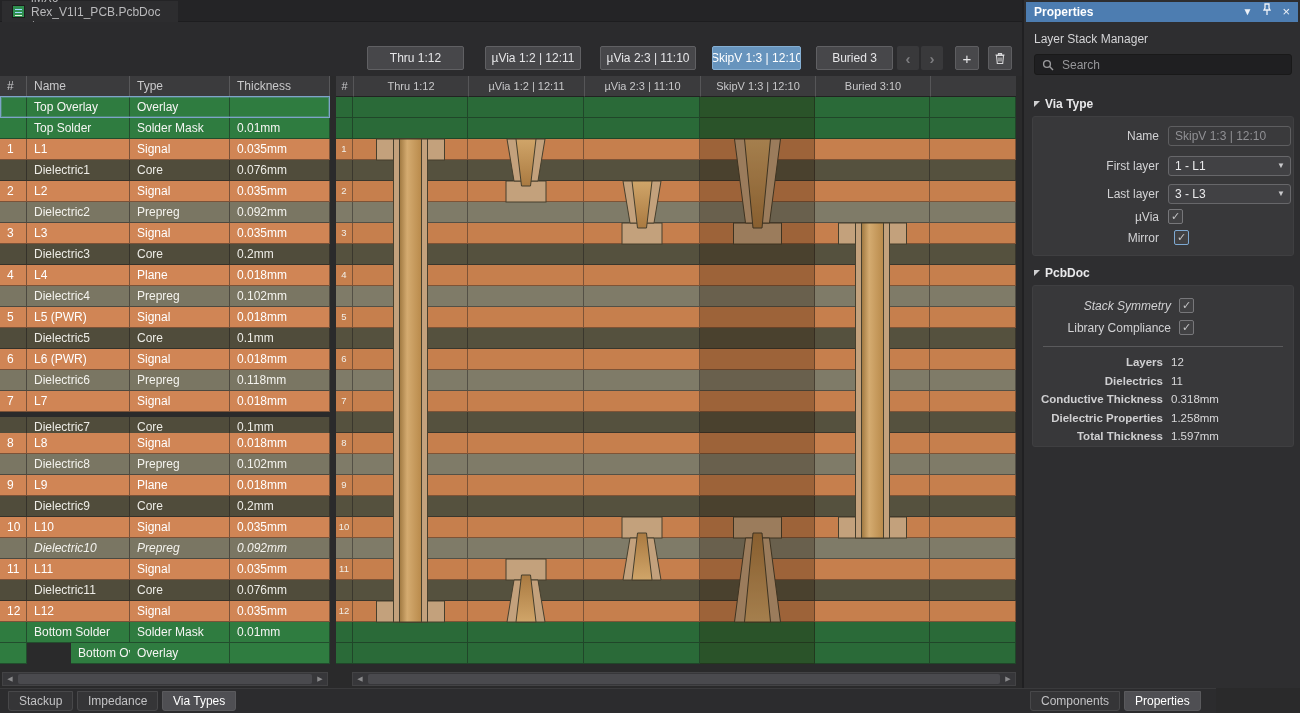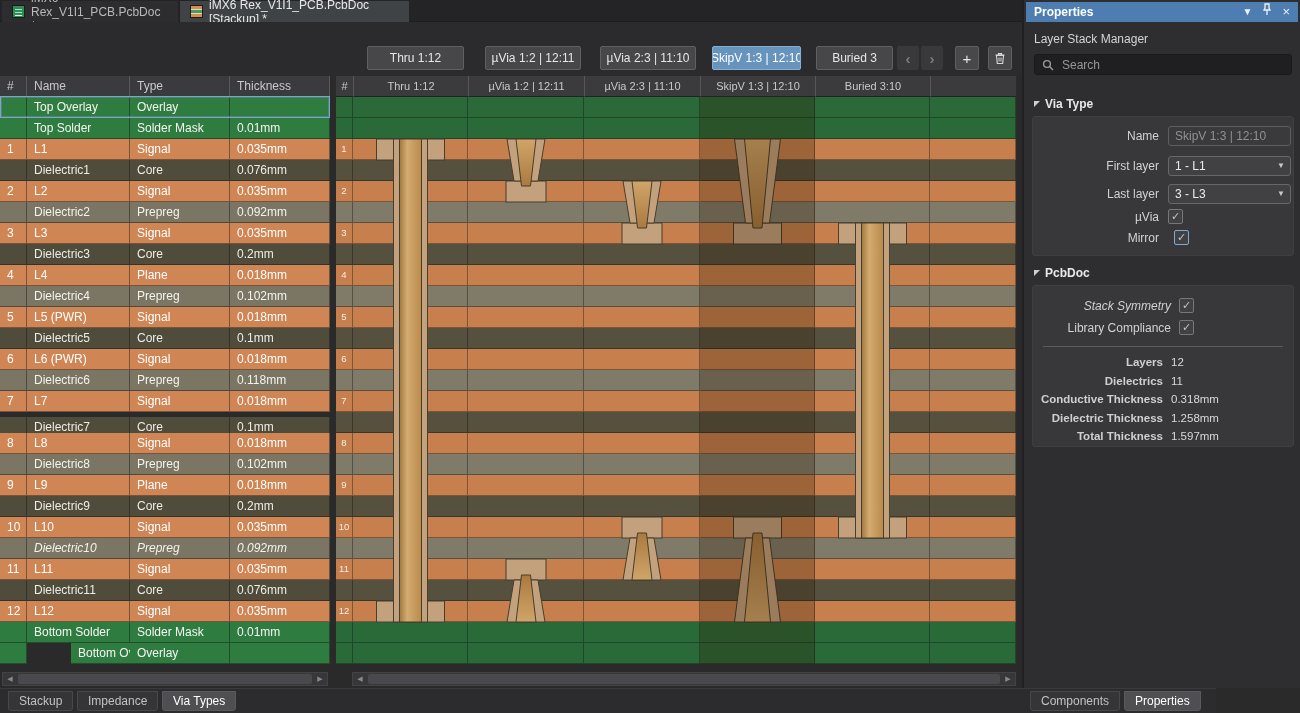--- a/index.html
+++ b/index.html
@@ -101,28 +101,20 @@
 <div id="app">
 
   <div class="doc-tabbar">
       <div class="doc-tab inactive" style="left: 2px; width: 176px;">
         <span class="dicon pcb">
           <i></i>
           <i></i>
           <i></i>
         </span>
         <span>iMX6 Rex_V1I1_PCB.PcbDoc *</span>
-      </div>
-      <div class="doc-tab active" style="left: 180px; width: 229px;">
-        <span class="dicon stack">
-          <i></i>
-          <i></i>
-          <i></i>
-        </span>
-        <span>iMX6 Rex_V1I1_PCB.PcbDoc [Stackup] *</span>
       </div>
     </div>
 
   <div class="via-toolbar">
       <div class="vbtn" style="left: 367px; width: 97px;">Thru 1:12</div>
       <div class="vbtn" style="left: 485px; width: 96px;">µVia 1:2 | 12:11</div>
       <div class="vbtn" style="left: 600px; width: 96px;">µVia 2:3 | 11:10</div>
       <div class="vbtn selected" style="left: 712px; width: 89px;">SkipV 1:3 | 12:10</div>
       <div class="vbtn" style="left: 816px; width: 77px;">Buried 3</div>
       <div class="vbtn chev" style="left: 897px; width: 22px;">‹</div>
@@ -621,21 +613,21 @@
       <div class="frow-label" style="top:32px;left:0;width:138px;">Library Compliance</div>
       <div class="checkbox" style="left:146px;top:34px;">✓</div>
       <div class="divider" style="top:60px;"></div>
       <div id="board-stats">
           <div class="stat-label" style="top: 70px;">Layers</div>
           <div class="stat-value" style="top: 70px;">12</div>
           <div class="stat-label" style="top: 88.5px;">Dielectrics</div>
           <div class="stat-value" style="top: 88.5px;">11</div>
           <div class="stat-label" style="top: 107px;">Conductive Thickness</div>
           <div class="stat-value" style="top: 107px;">0.318mm</div>
-          <div class="stat-label" style="top: 125.5px;">Dielectric Thickness</div>
+          <div class="stat-label" style="top: 125.5px;">Dielectric Properties</div>
           <div class="stat-value" style="top: 125.5px;">1.258mm</div>
           <div class="stat-label" style="top: 144px;">Total Thickness</div>
           <div class="stat-value" style="top: 144px;">1.597mm</div>
         </div>
     </div>
   </div>
 
   <div class="statusbar">
       <div class="stab" style="left: 8px;">Stackup</div>
       <div class="stab" style="left: 77px;">Impedance</div>

